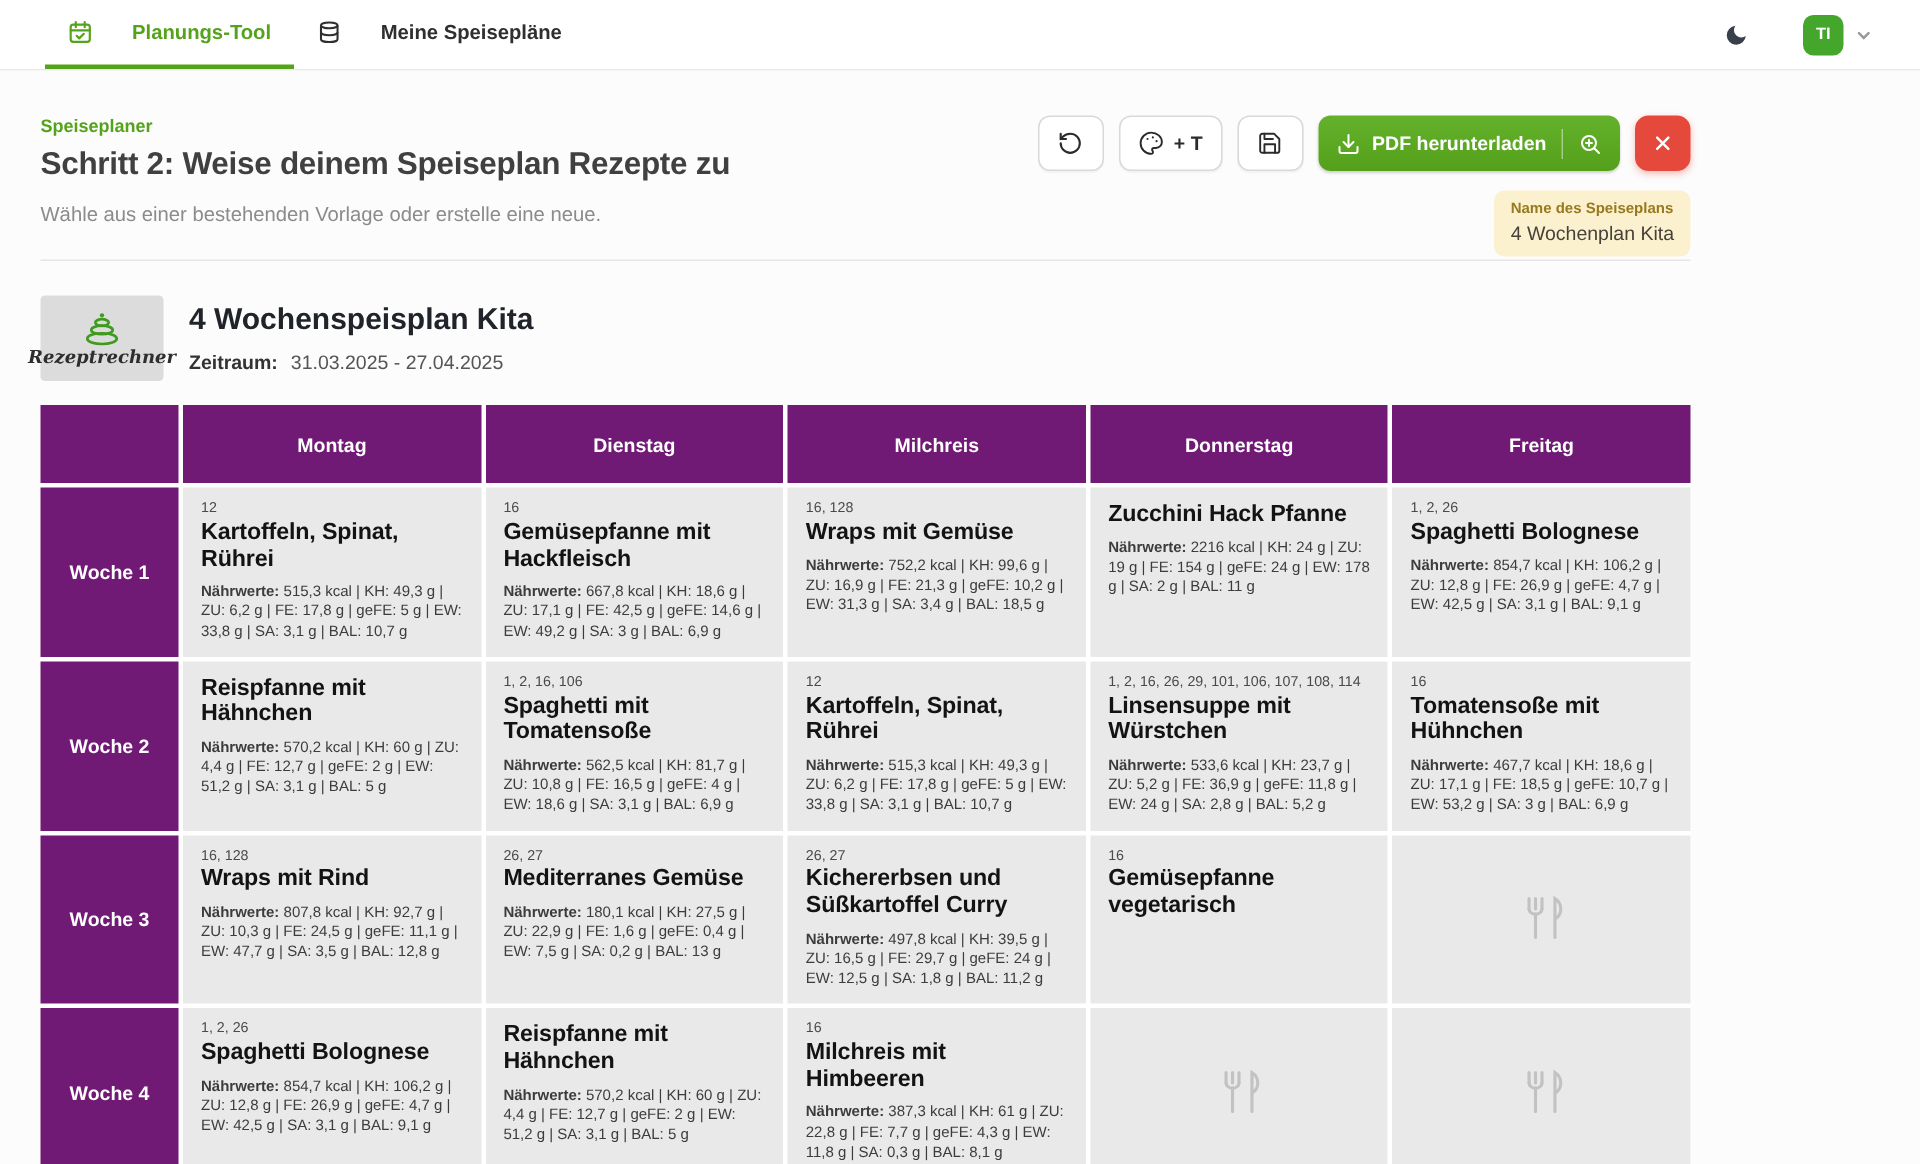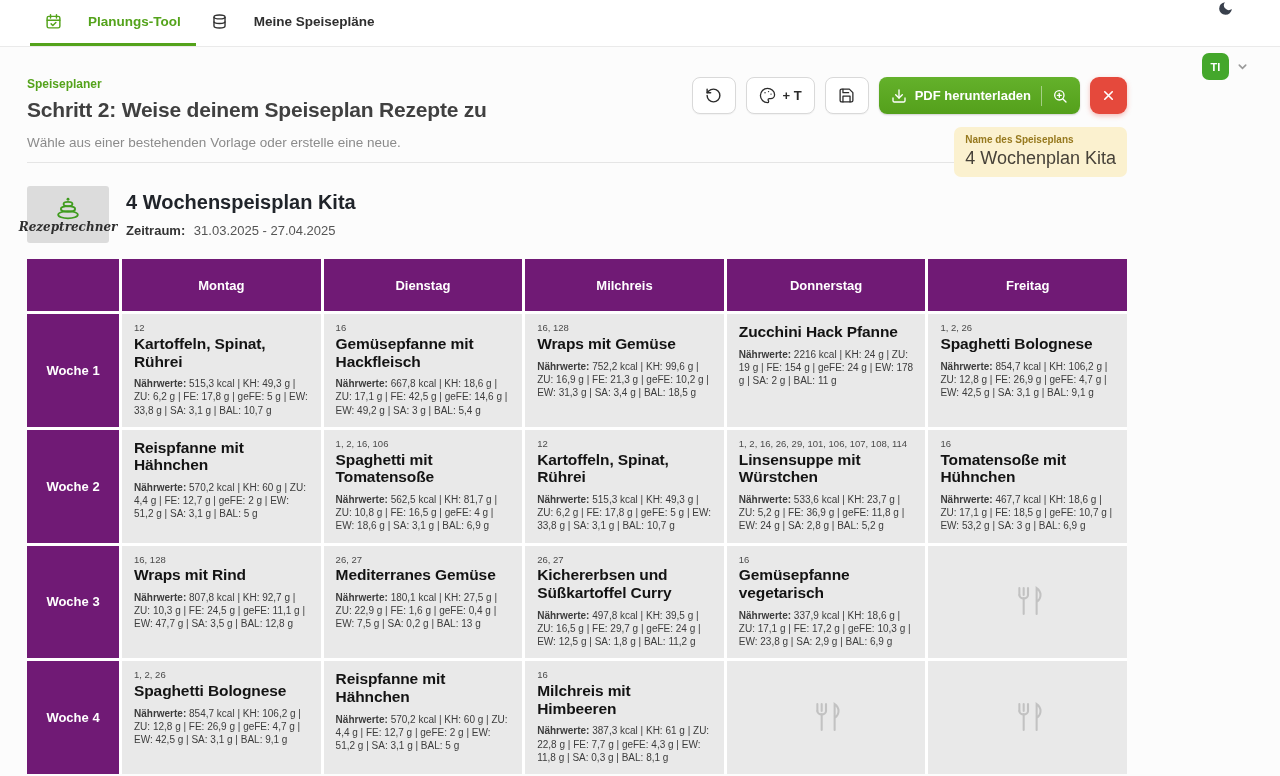--- a/index.html
+++ b/index.html
@@ -10,49 +10,49 @@
     font-family:"Liberation Sans","DejaVu Sans",sans-serif;
     color:#222;
   }
   
   .navbar { height:47px; background:#fff; border-bottom:1px solid #eaeaea;
             display:flex; align-items:stretch; padding:0 16px 0 30px; }
   .tab { display:flex; align-items:center; gap:26px; padding:0 15px;
          font-size:13.5px; font-weight:700; color:#2f2f2f;
          border-bottom:3px solid transparent; cursor:pointer; }
   .tab.active { color:#54a31b; border-bottom-color:#54a31b; }
-  .nav-right { margin-left:auto; display:flex; align-items:center; gap:36px; padding-right:16px;flex-direction:column; }
+  .nav-right { margin-left:auto; display:flex; align-items:center; gap:36px; padding-right:16px; }
   .moon-btn { display:flex; align-items:center; cursor:pointer; background:none; border:none; }
   .avatar-group { display:flex; align-items:center; gap:8px; cursor:pointer; }
   .avatar { width:27px; height:27px; border-radius:7px; background:#44a72b; color:#fff;
             font-size:11px; font-weight:700; display:flex; align-items:center; justify-content:center; }
   
   .content { width:1100px; margin-left:27px; }
-  .page-header { position:relative; padding-top:30px; padding-bottom:12px; border-bottom:1px solid #e5e5e5; }
+  .page-header { position:relative; padding-top:30px; padding-bottom:23px; border-bottom:1px solid #e5e5e5; }
   .eyebrow { color:#54a31b; font-weight:700; font-size:12px; }
   .page-title { font-size:21px; font-weight:700; color:#404040; margin-top:7px; letter-spacing:-0.2px; }
   .subtitle { font-size:13.5px; color:#8b8b8b; margin-top:13px; }
   .header-right { position:absolute; top:30px; right:0; display:flex; flex-direction:column;
                   align-items:flex-end; gap:13px; }
   .toolbar { display:flex; align-items:center; gap:10px; }
   .icon-btn { height:37px; min-width:44px; padding:0 12px; display:flex; align-items:center;
               justify-content:center; gap:7px; background:#fff; border:1px solid #d9d9d9;
               border-radius:8px; font-size:13px; font-weight:700; color:#2b2b2b; cursor:pointer;
               box-shadow:0 1px 1px rgba(0,0,0,.04); }
   .pdf-btn { height:37px; display:flex; align-items:center; gap:8px; padding:0 12px;
              background:linear-gradient(#64b12b,#54a01b); border:none; border-radius:8px;
              color:#fff; font-size:13px; font-weight:700; cursor:pointer;
              box-shadow:0 1px 2px rgba(0,0,0,.18); }
   .pdf-divider { width:0; height:20px; border-left:1px solid rgba(255,255,255,.45); margin:0 2px; }
   .close-btn { width:37px; height:37px; background:#e5493c; border:none; border-radius:9px;
                display:flex; align-items:center; justify-content:center; cursor:pointer;
                box-shadow:0 2px 5px rgba(229,73,60,.35); }
   .name-box { background:#fbf1cf; border-radius:7px; padding:7px 11px 8px; text-align:left; }
   .name-label { font-size:10px; font-weight:700; color:#97791e; }
-  .name-value { font-size:18px; color:#474239; margin-top:3px; }
+  .name-value { font-size:13px; color:#474239; margin-top:3px; }
   
   .plan-head { display:flex; align-items:center; gap:17px; padding:23px 0 16px; }
   .logo-box { width:82px; height:57px; background:#dcdcdc; border-radius:3px;
               display:flex; flex-direction:column; align-items:center; justify-content:center; }
   .logo-text { font-family:"DejaVu Serif","Liberation Serif",serif; font-style:italic;
                font-weight:700; font-size:12px; color:#2e2e2e; margin-top:-1px; }
   .plan-title { font-size:20px; font-weight:700; color:#20242a; }
   .period { font-size:13px; color:#555; margin-top:9px; }
   .period b { color:#333; margin-right:5px; }
   
@@ -193,21 +193,21 @@
 
     <div class="wk">Woche 1</div>
     <div class="cell">
       <div class="tags">12</div>
       <div class="rtitle">Kartoffeln, Spinat, Rührei</div>
       <div class="nutri"><b>Nährwerte:</b> <span>515,3 kcal | KH: 49,3 g | ZU: 6,2 g | FE: 17,8 g | geFE: 5 g | EW: 33,8 g | SA: 3,1 g | BAL: 10,7 g</span></div>
     </div>
     <div class="cell">
       <div class="tags">16</div>
       <div class="rtitle">Gemüsepfanne mit Hackfleisch</div>
-      <div class="nutri"><b>Nährwerte:</b> <span>667,8 kcal | KH: 18,6 g | ZU: 17,1 g | FE: 42,5 g | geFE: 14,6 g | EW: 49,2 g | SA: 3 g | BAL: 5,4 g</span></div>
+      <div class="nutri"><b>Nährwerte:</b> <span>667,8 kcal | KH: 18,6 g | ZU: 17,1 g | FE: 42,5 g | geFE: 14,6 g | EW: 49,2 g | SA: 3 g | BAL: 6,9 g</span></div>
     </div>
     <div class="cell">
       <div class="tags">16, 128</div>
       <div class="rtitle">Wraps mit Gemüse</div>
       <div class="nutri"><b>Nährwerte:</b> <span>752,2 kcal | KH: 99,6 g | ZU: 16,9 g | FE: 21,3 g | geFE: 10,2 g | EW: 31,3 g | SA: 3,4 g | BAL: 18,5 g</span></div>
     </div>
     <div class="cell">
 
       <div class="rtitle">Zucchini Hack Pfanne</div>
       <div class="nutri"><b>Nährwerte:</b> <span>2216 kcal | KH: 24 g | ZU: 19 g | FE: 154 g | geFE: 24 g | EW: 178 g | SA: 2 g | BAL: 11 g</span></div>
@@ -257,21 +257,20 @@
       <div class="nutri"><b>Nährwerte:</b> <span>180,1 kcal | KH: 27,5 g | ZU: 22,9 g | FE: 1,6 g | geFE: 0,4 g | EW: 7,5 g | SA: 0,2 g | BAL: 13 g</span></div>
     </div>
     <div class="cell">
       <div class="tags">26, 27</div>
       <div class="rtitle">Kichererbsen und Süßkartoffel Curry</div>
       <div class="nutri"><b>Nährwerte:</b> <span>497,8 kcal | KH: 39,5 g | ZU: 16,5 g | FE: 29,7 g | geFE: 24 g | EW: 12,5 g | SA: 1,8 g | BAL: 11,2 g</span></div>
     </div>
     <div class="cell">
       <div class="tags">16</div>
       <div class="rtitle">Gemüsepfanne vegetarisch</div>
-      <div class="nutri"><b>Nährwerte:</b> <span>337,9 kcal | KH: 18,6 g | ZU: 17,1 g | FE: 17,2 g | geFE: 10,3 g | EW: 23,8 g | SA: 2,9 g | BAL: 6,9 g</span></div>
     </div>
     <div class="cell empty">
       <svg width="38" height="32" viewBox="0 0 44 36" fill="none" stroke="#c2c2c2" stroke-width="2.4" stroke-linecap="round">
         <path d="M12 3v8"></path>
           <path d="M17 3v8"></path>
           <path d="M22 3v8"></path>
         <path d="M12 11a5 4 0 0 0 10 0"></path>
           <path d="M17 15v18"></path>
         <path d="M32 33V3c6 4 6 12 0 16"></path>
       </svg>

